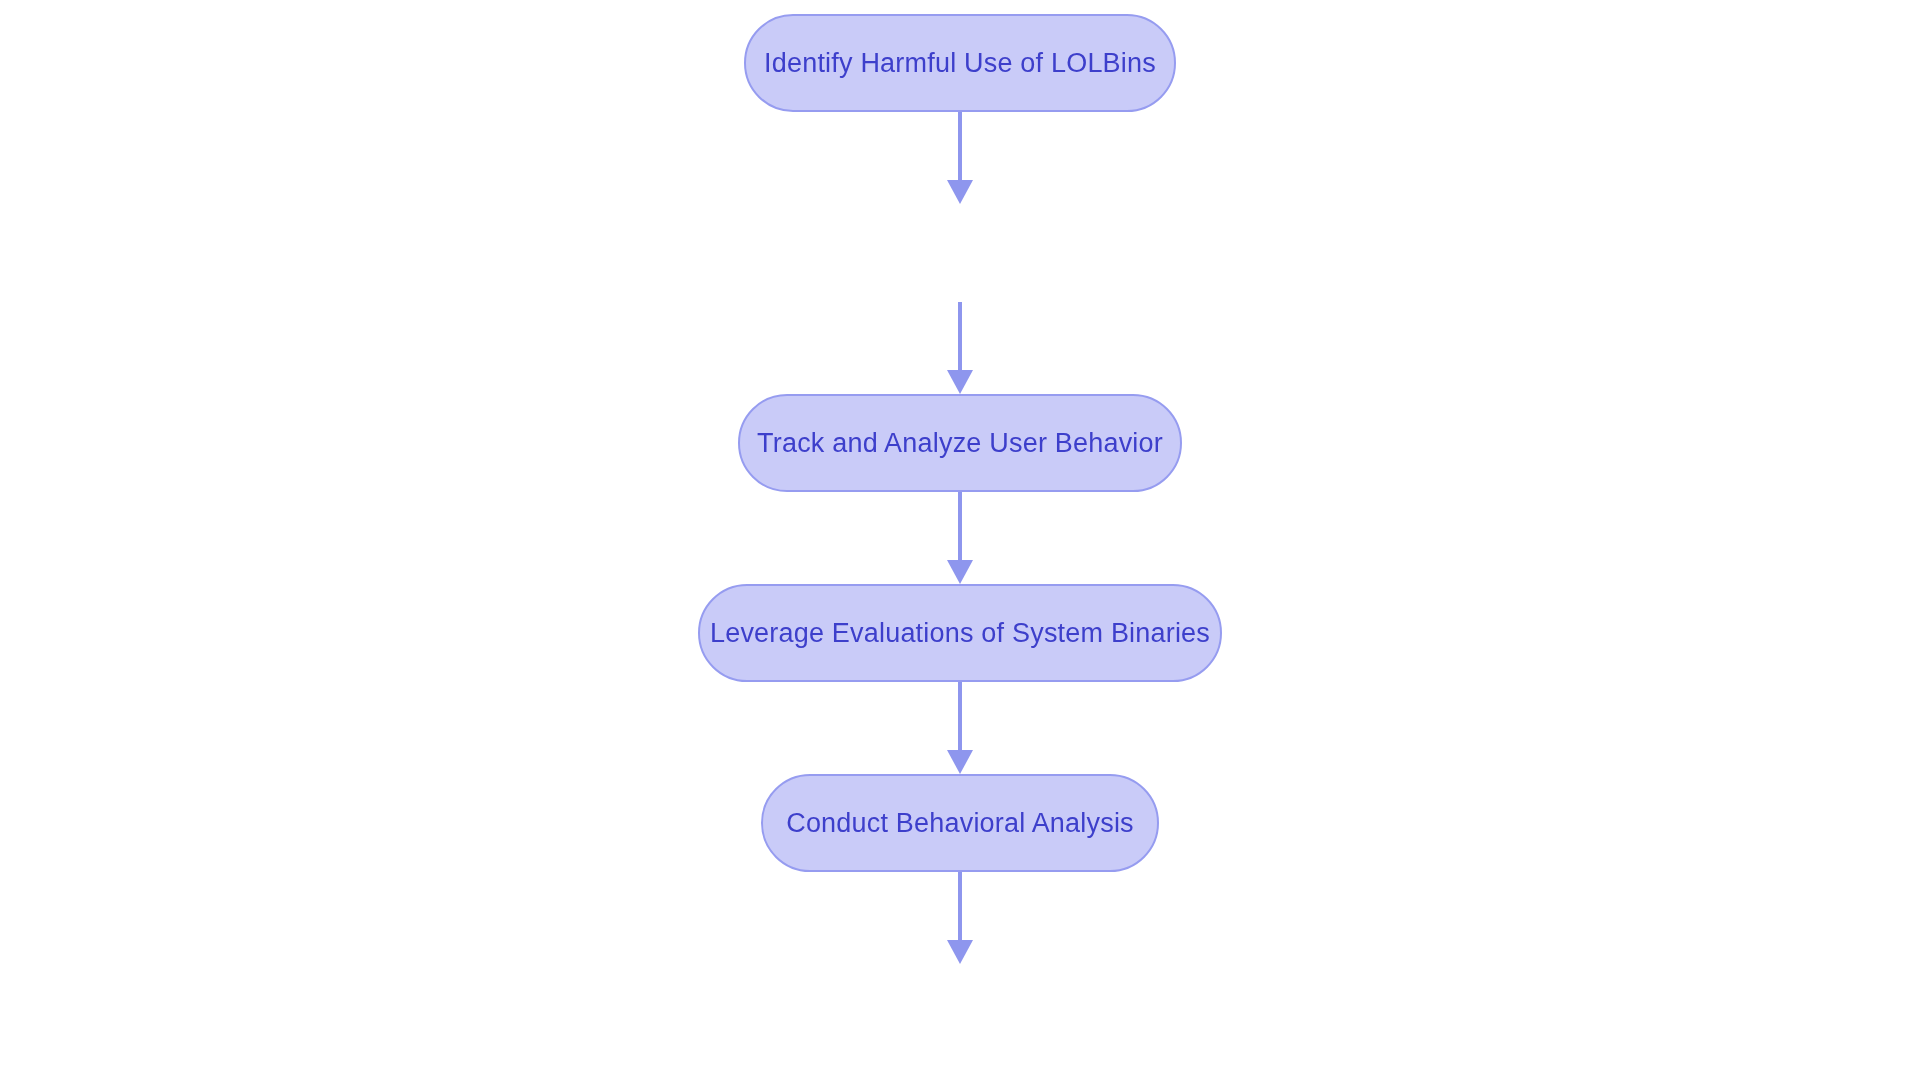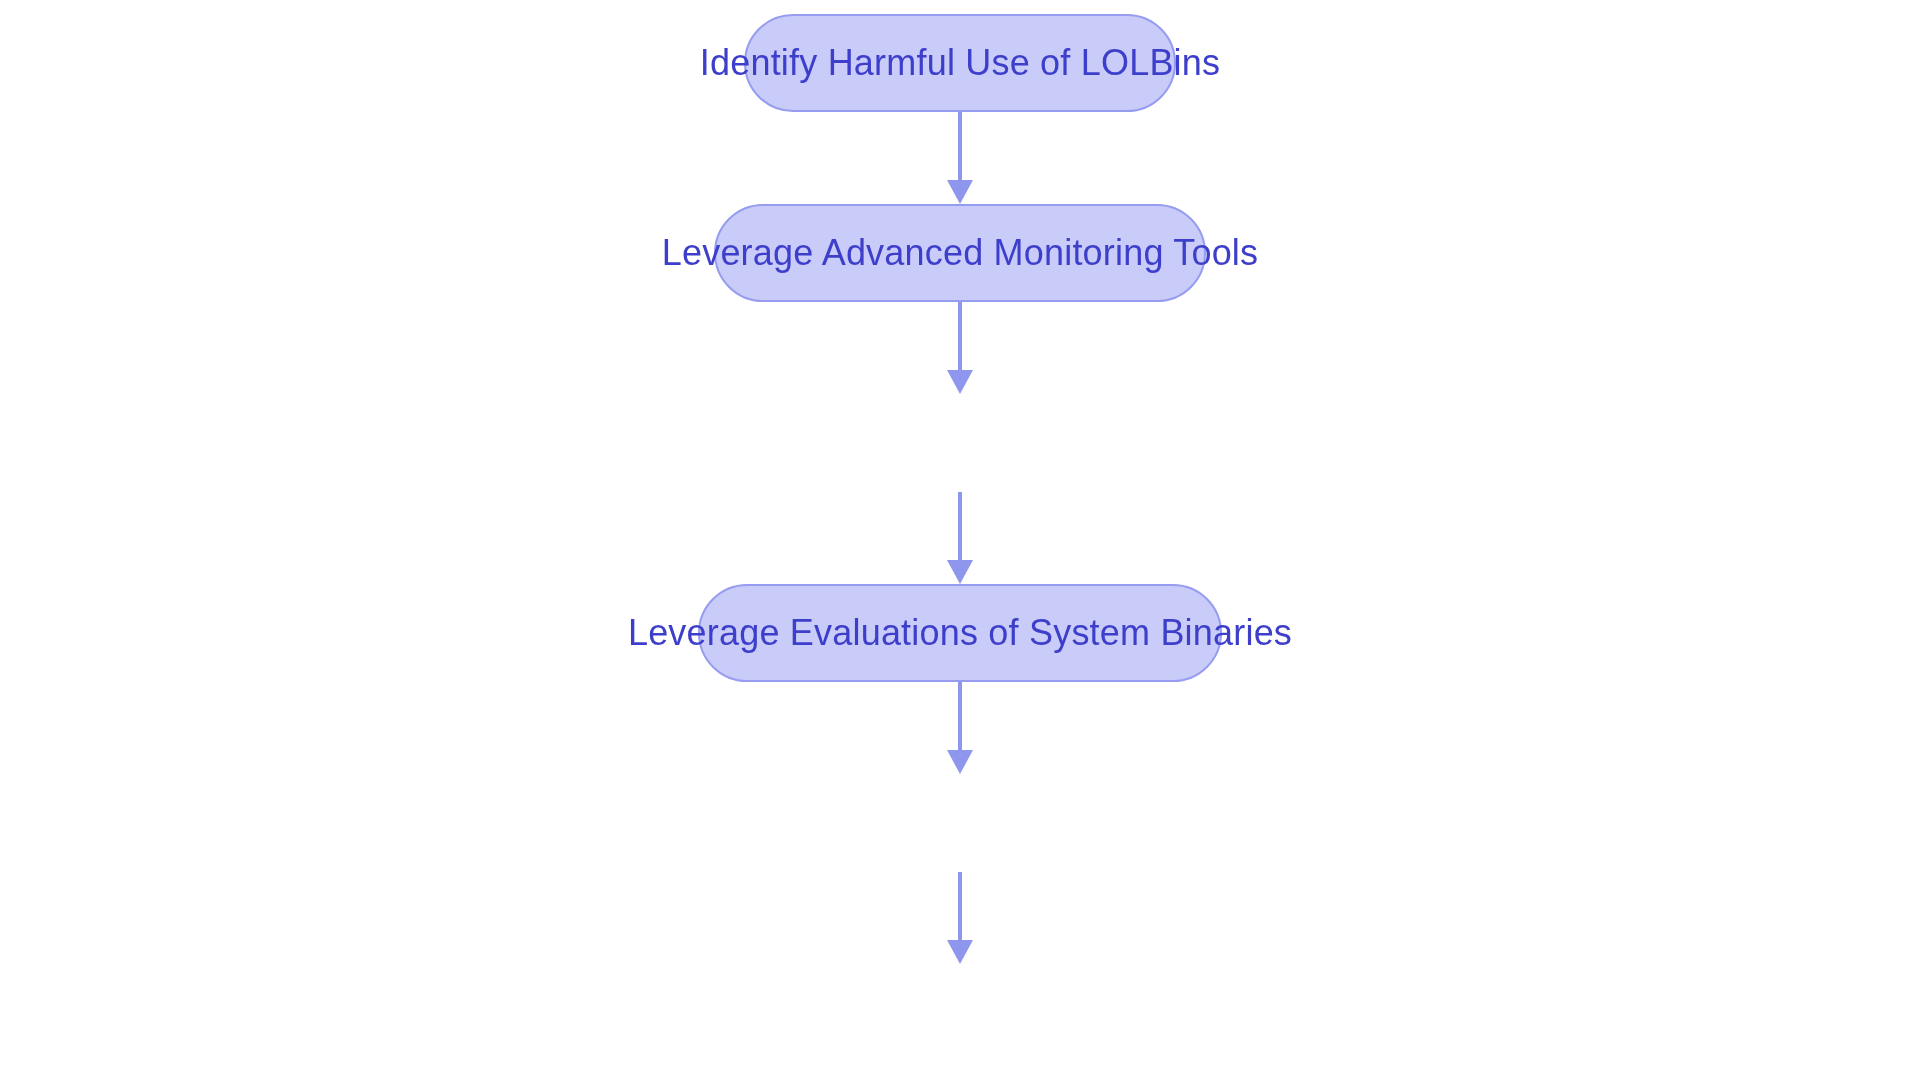--- a/index.html
+++ b/index.html
@@ -30,21 +30,21 @@
     height: 98px;
     border-radius: 49px;
     background: var(--node-fill);
     border: 2px solid var(--node-border);
     display: flex;
     align-items: center;
     justify-content: center;
   }
   .node-label {
     color: var(--node-text);
-    font-size: 36px;
+    font-size: 27px;
     letter-spacing: 0.2px;
     white-space: nowrap;
     text-align: left;
   }
   .arrow {
     position: absolute;
     left: 50%;
     transform: translateX(-50%);
     height: 92px;
     display: flex;
@@ -83,44 +83,47 @@
 
   <div class="node n1">
     <span class="node-label">Identify Harmful Use of LOLBins</span>
   </div>
 
   <div class="arrow a1">
     <div class="arrow-stem"></div>
     <div class="arrow-head"></div>
   </div>
 
-  <div class="node n2">
-    <span class="node-label">Leverage Advanced Monitoring Tools</span>
-  </div>
 
   <div class="arrow a2">
     <div class="arrow-stem"></div>
     <div class="arrow-head"></div>
   </div>
 
+  <div class="node n3">
+    <span class="node-label">Track and Analyze User Behavior</span>
+  </div>
 
   <div class="arrow a3">
     <div class="arrow-stem"></div>
     <div class="arrow-head"></div>
   </div>
 
   <div class="node n4">
     <span class="node-label">Leverage Evaluations of System Binaries</span>
   </div>
 
   <div class="arrow a4">
     <div class="arrow-stem"></div>
     <div class="arrow-head"></div>
   </div>
 
+  <div class="node n5">
+    <span class="node-label">Conduct Behavioral Analysis</span>
+  </div>
 
   <div class="arrow a5">
     <div class="arrow-stem"></div>
     <div class="arrow-head"></div>
   </div>
 
 
 </div>
 
 </body></html>

